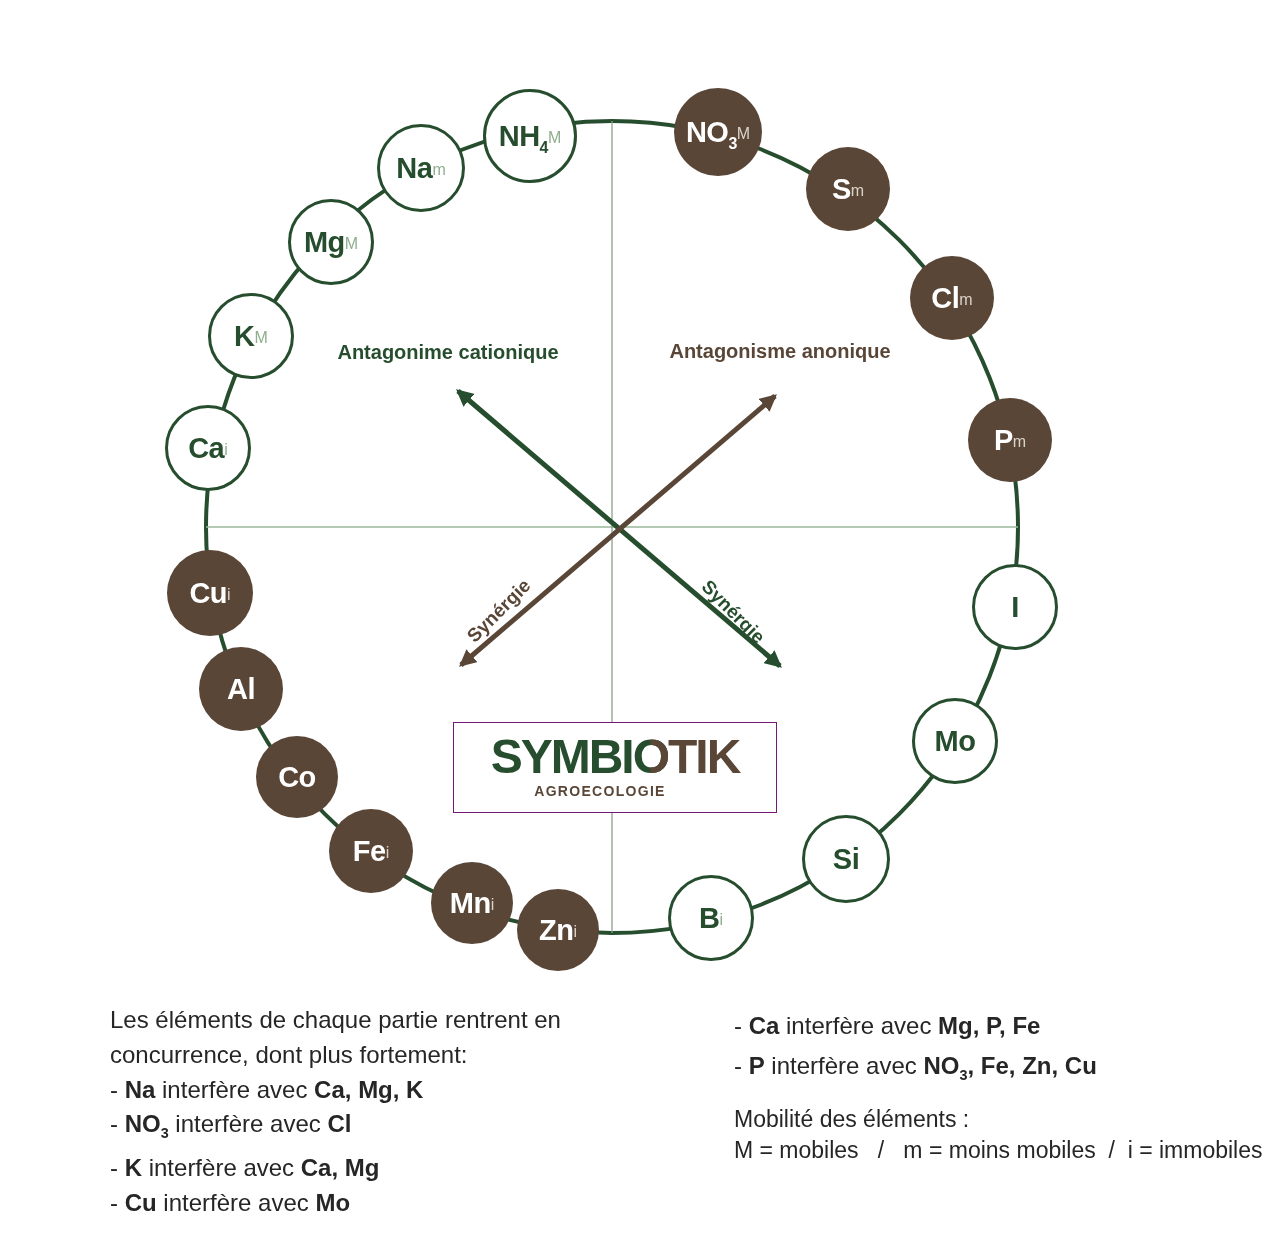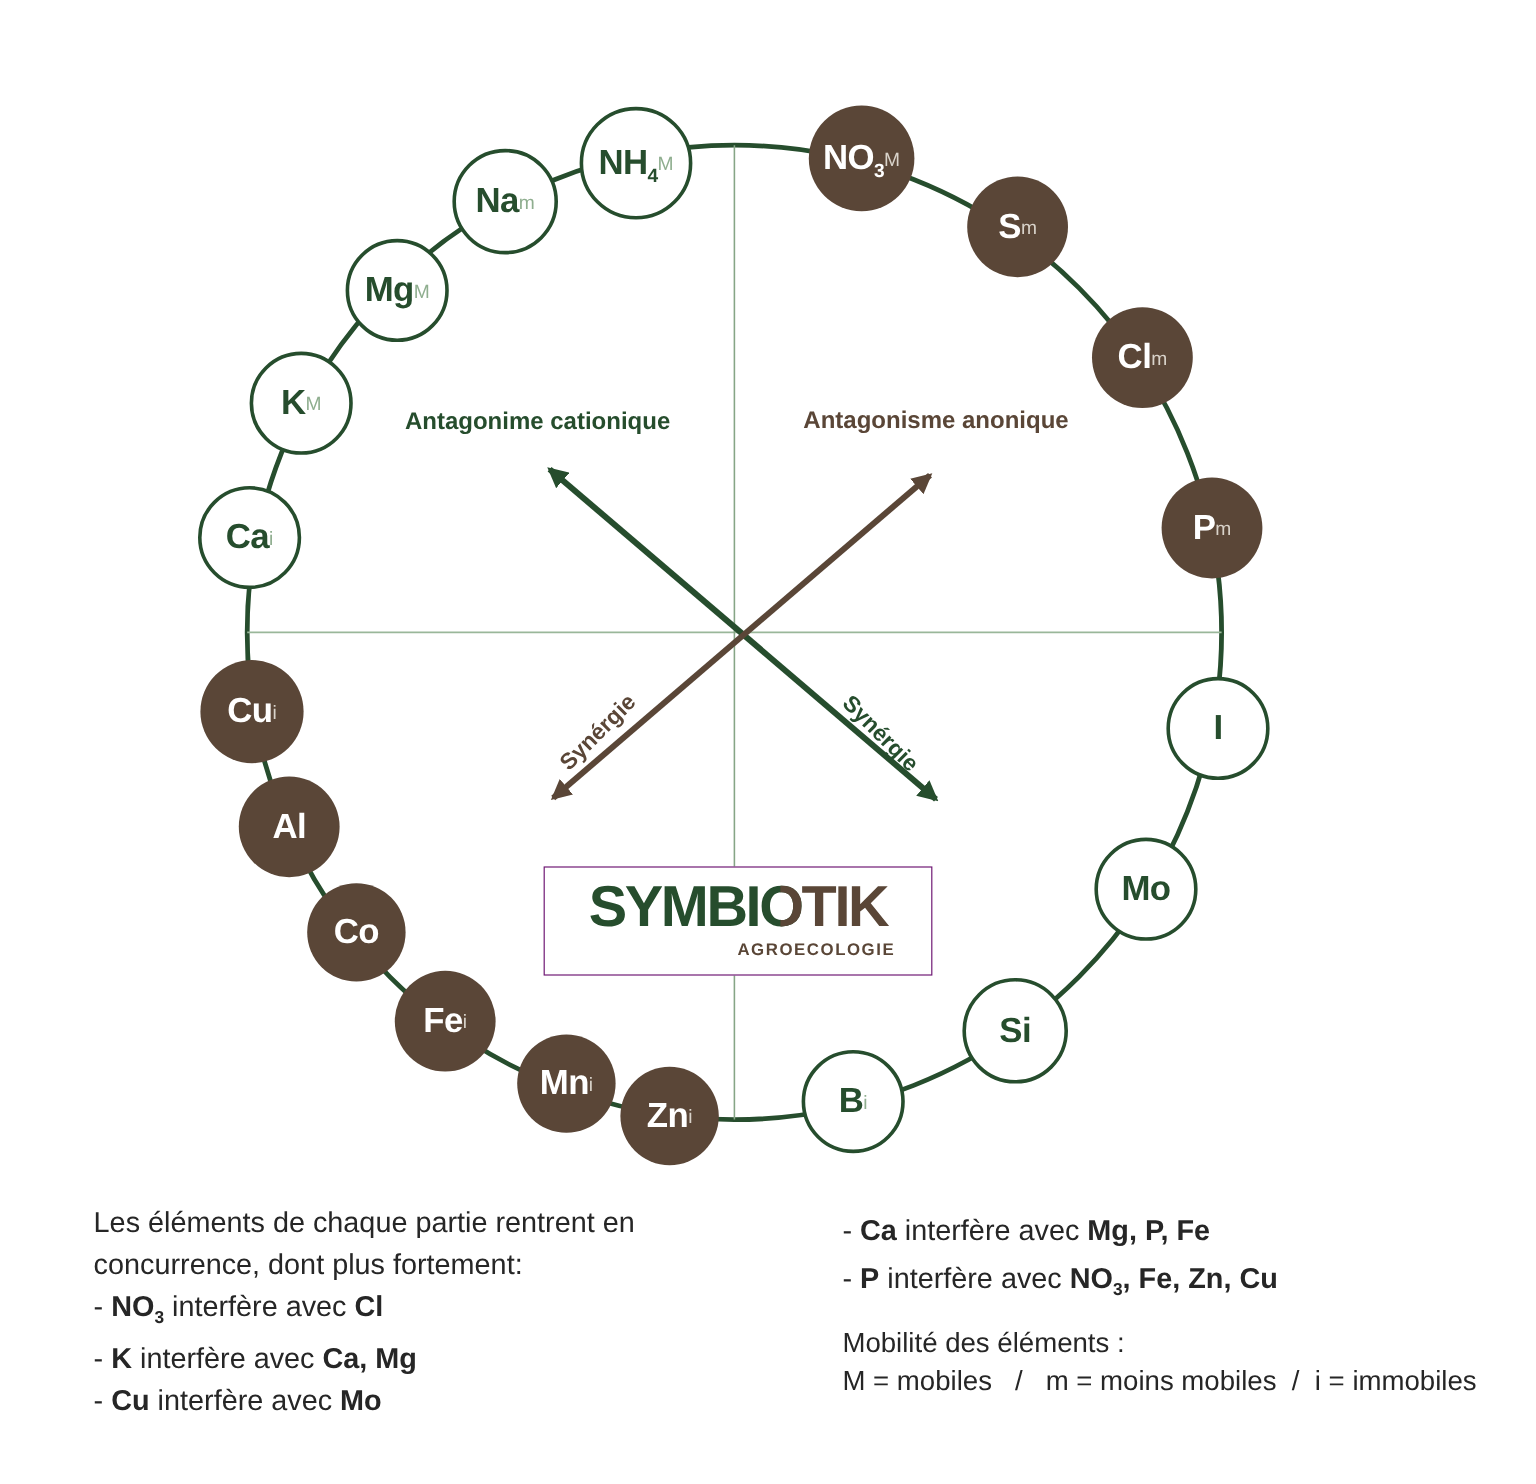--- a/index.html
+++ b/index.html
@@ -29,25 +29,25 @@
 
   
   .logo-box { position:absolute; left:453px; top:722px; width:324px; height:91px; box-sizing:border-box;
               background:#fff; border:1px solid #701a75; z-index:2; text-align:center; }
   .logo-main { font-weight:700; font-size:48px; letter-spacing:-2px; line-height:1;
                margin-top:10px; color:var(--green); white-space:nowrap; }
   .logo-main .split { position:relative; display:inline-block; }
   .logo-main .o-green { color:var(--green); }
   .logo-main .o-brown { position:absolute; left:0; top:0; color:var(--brown); clip-path:inset(0 0 0 50%); }
   .logo-main .tik { color:var(--brown); }
-  .logo-tagline { text-align:right; padding-right:30px; font-weight:700; font-size:14px;
+  .logo-tagline { padding-right:30px; font-weight:700; font-size:14px;
                   letter-spacing:1.3px; color:var(--brown); margin-top:2px; }
 
   
-  .notes { position:absolute; color:var(--text); font-size:24px; z-index:2; }
+  .notes { position:absolute; color:var(--text); font-size:24px; z-index:2;margin-left:32px; }
   .notes .tline { white-space:nowrap; }
   .notes .b { font-weight:700; }
   .notes sub { font-size:0.6em; }
   #notes-left { left:78px; top:1003px; line-height:34.8px; }
   #notes-right { left:702px; top:1001px; }
   #notes-right .intro { line-height:35px; }
   #notes-right .items { margin-top:5px; line-height:40px; }
   #notes-right .mobility { margin-top:9px; line-height:31px; font-size:23px; }
 </style>
 </head>
@@ -153,20 +153,21 @@
   <div class="logo-box">
     <div class="logo-main">
       <span>SYMBI</span><span class="split"><span class="o-green">O</span><span class="o-brown" aria-hidden="true">O</span></span><span class="tik">TIK</span>
     </div>
     <div class="logo-tagline">AGROECOLOGIE</div>
   </div>
 
   <div id="notes-left" class="notes">
       <div class="tline"><span>Les éléments de chaque partie rentrent en</span></div>
       <div class="tline"><span>concurrence, dont plus fortement:</span></div>
+      <div class="tline"><span>- </span><span class="b">Na</span><span> interfère avec </span><span class="b">Ca, Mg, K</span></div>
       <div class="tline"><span>- </span><span class="b">NO</span><sub class="b">3</sub><span> interfère avec </span><span class="b">Cl</span></div>
       <div class="tline"><span>- </span><span class="b">K</span><span> interfère avec </span><span class="b">Ca, Mg</span></div>
       <div class="tline"><span>- </span><span class="b">Cu</span><span> interfère avec </span><span class="b">Mo</span></div>
     </div>
 
   <div id="notes-right" class="notes">
     <div class="items">
         <div class="tline"><span>- </span><span class="b">Ca</span><span> interfère avec </span><span class="b">Mg</span><span class="b">, </span><span class="b">P</span><span class="b">, </span><span class="b">Fe</span></div>
         <div class="tline"><span>- </span><span class="b">P</span><span> interfère avec </span><span class="b">NO</span><sub class="b">3</sub><span class="b">, </span><span class="b">Fe</span><span class="b">, </span><span class="b">Zn</span><span class="b">, </span><span class="b">Cu</span></div>
       </div>

